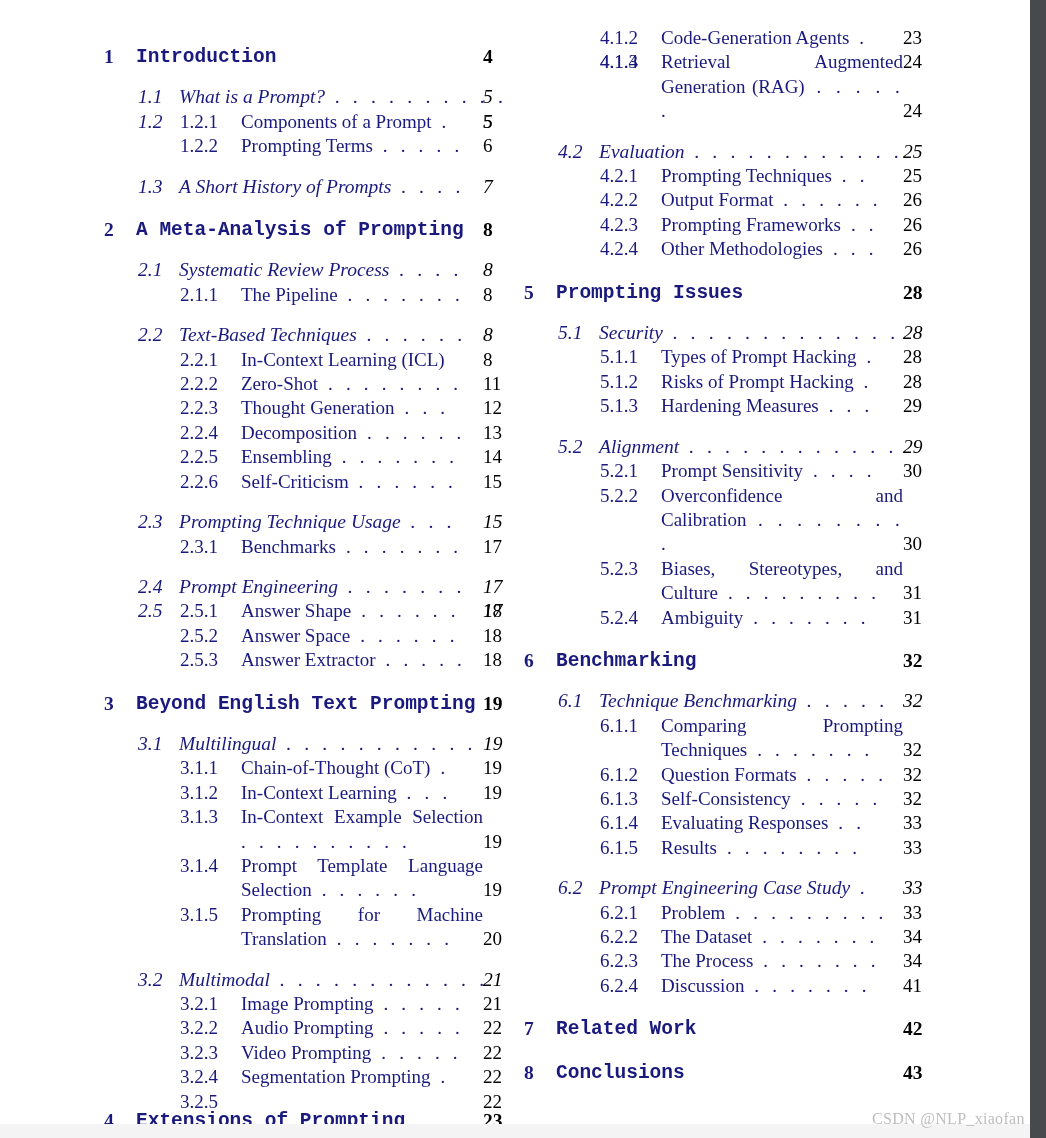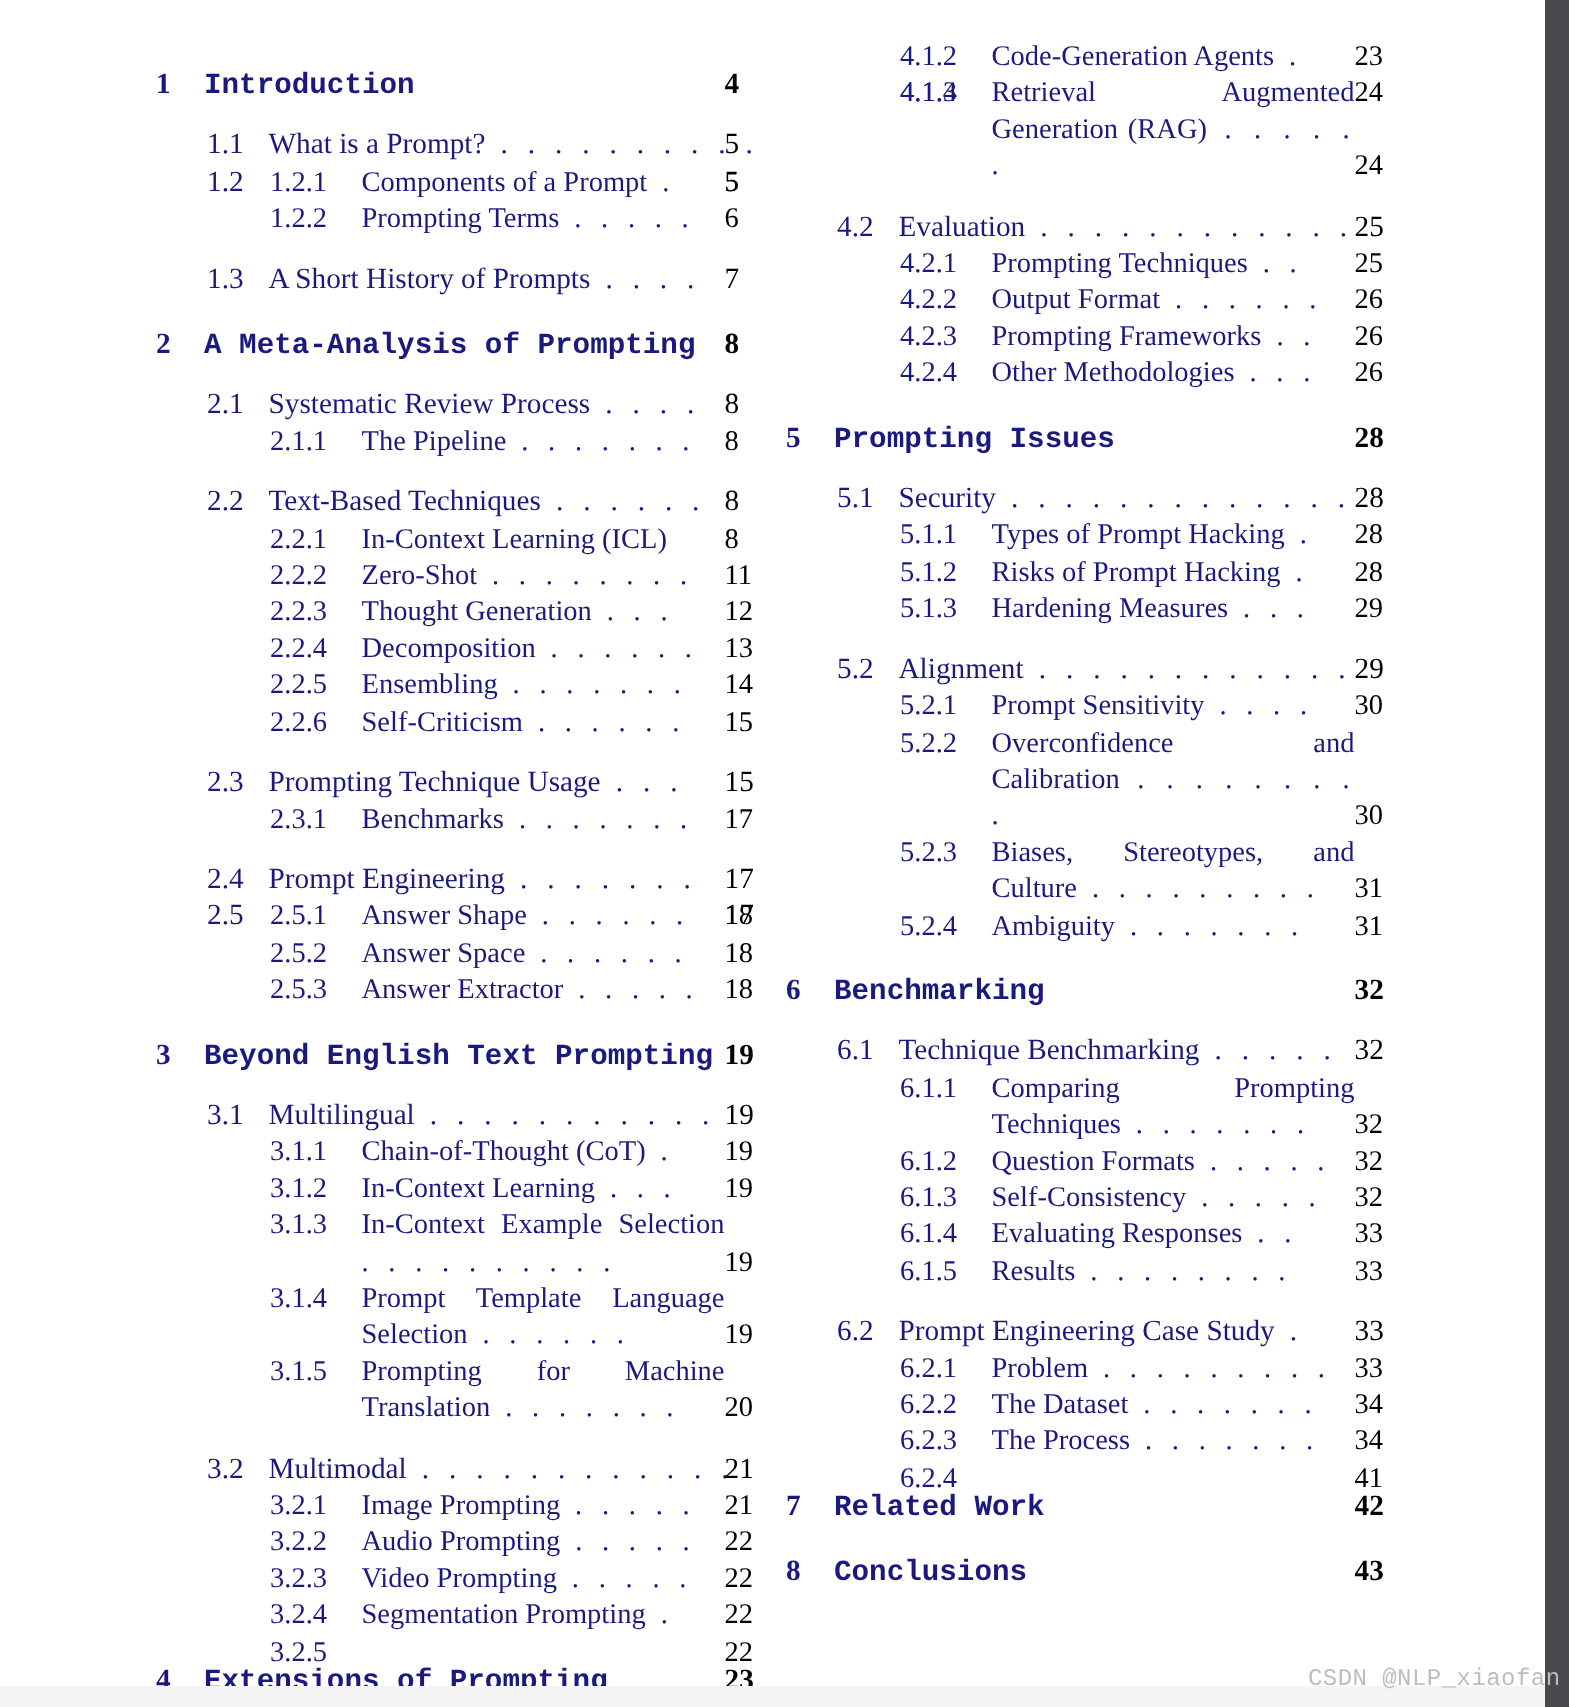--- a/index.html
+++ b/index.html
@@ -81,20 +81,21 @@
     font-size: 19.5px;
     margin-top: 19px;
   }
   .lvl1 .num   { left: 8px; }
   .lvl1 .body  { margin-left: 40px; font-family: Liberation Mono, monospace; }
   .lvl1 .pg    { font-weight: bold; }
 
   
   .lvl2 {
     font-size: 19.5px;
+    font-style: italic;
   }
   .lvl2 .num  { left: 42px; }
   .lvl2 .body { margin-left: 83px; margin-top: 16px; }
 
   
   .lvl3 {
     font-size: 19px;
   }
   .lvl3 .num  { left: 84px; }
   .lvl3 .body { margin-left: 145px; }
@@ -117,21 +118,21 @@
   }
   .entry.wrap.lvl3 .body { width: 242px; }
   .entry.wrap .pg { top: auto; bottom: 0; }
 
   .entry.nodots .body { white-space: nowrap; }
 
   #watermark {
     position: absolute;
     left: 872px;
     top: 1110px;
-    font-family: Liberation Mono, monospace;
+    font-family: Liberation Serif, serif;
     font-size: 16px;
     color: #bdbdbd;
     white-space: nowrap;
     letter-spacing: 0.3px;
   }
 </style>
 </head>
 <body>
 
 <div id="page">
@@ -471,20 +472,21 @@
           <span class="body"><span class="title-txt">The Dataset</span><span class="lead"> . . . . . . . </span></span>
           <span class="pg">34</span>
         </div>
         <div class="entry lvl3">
           <span class="num">6.2.3</span>
           <span class="body"><span class="title-txt">The Process</span><span class="lead"> . . . . . . . </span></span>
           <span class="pg">34</span>
         </div>
         <div class="entry lvl3">
           <span class="num">6.2.4</span>
+          <span class="body"><span class="title-txt">Discussion</span><span class="lead"> . . . . . . . </span></span>
           <span class="pg">41</span>
         </div>
         <div class="entry lvl1 nodots">
           <span class="num">7</span>
           <span class="body"><span class="title-txt">Related Work</span></span>
           <span class="pg">42</span>
         </div>
         <div class="entry lvl1 nodots">
           <span class="num">8</span>
           <span class="body"><span class="title-txt">Conclusions</span></span>

